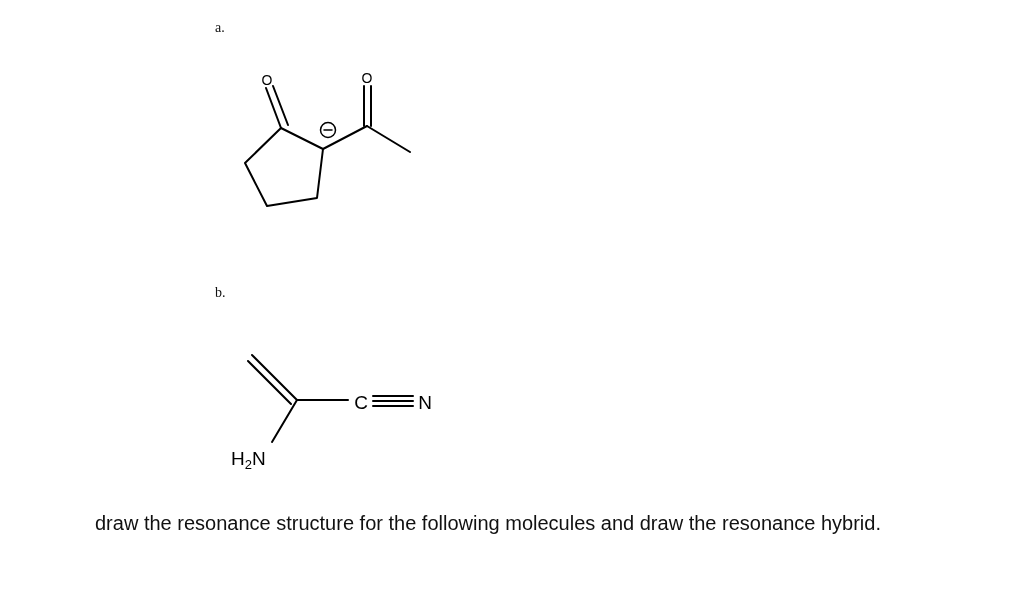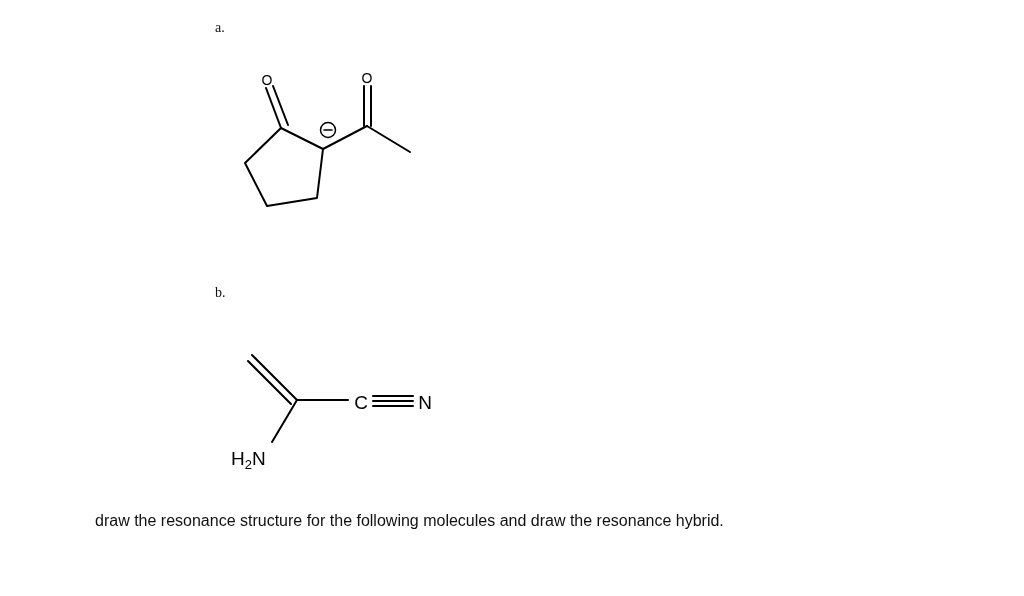--- a/index.html
+++ b/index.html
@@ -25,21 +25,21 @@
     #label-b { left: 215px; top: 285px; }
     svg.mol {
       position: absolute;
       left: 0;
       top: 0;
     }
     .instruction {
       position: absolute;
       left: 95px;
       top: 512px;
-      font-size: 16px;
+      font-size: 20px;
       color: #111;
       white-space: nowrap;
     }
   </style>
 </head>
 <body>
 
 <div id="label-a" class="label-serif">a.</div>
 
 <svg class="mol" width="1024" height="596">

